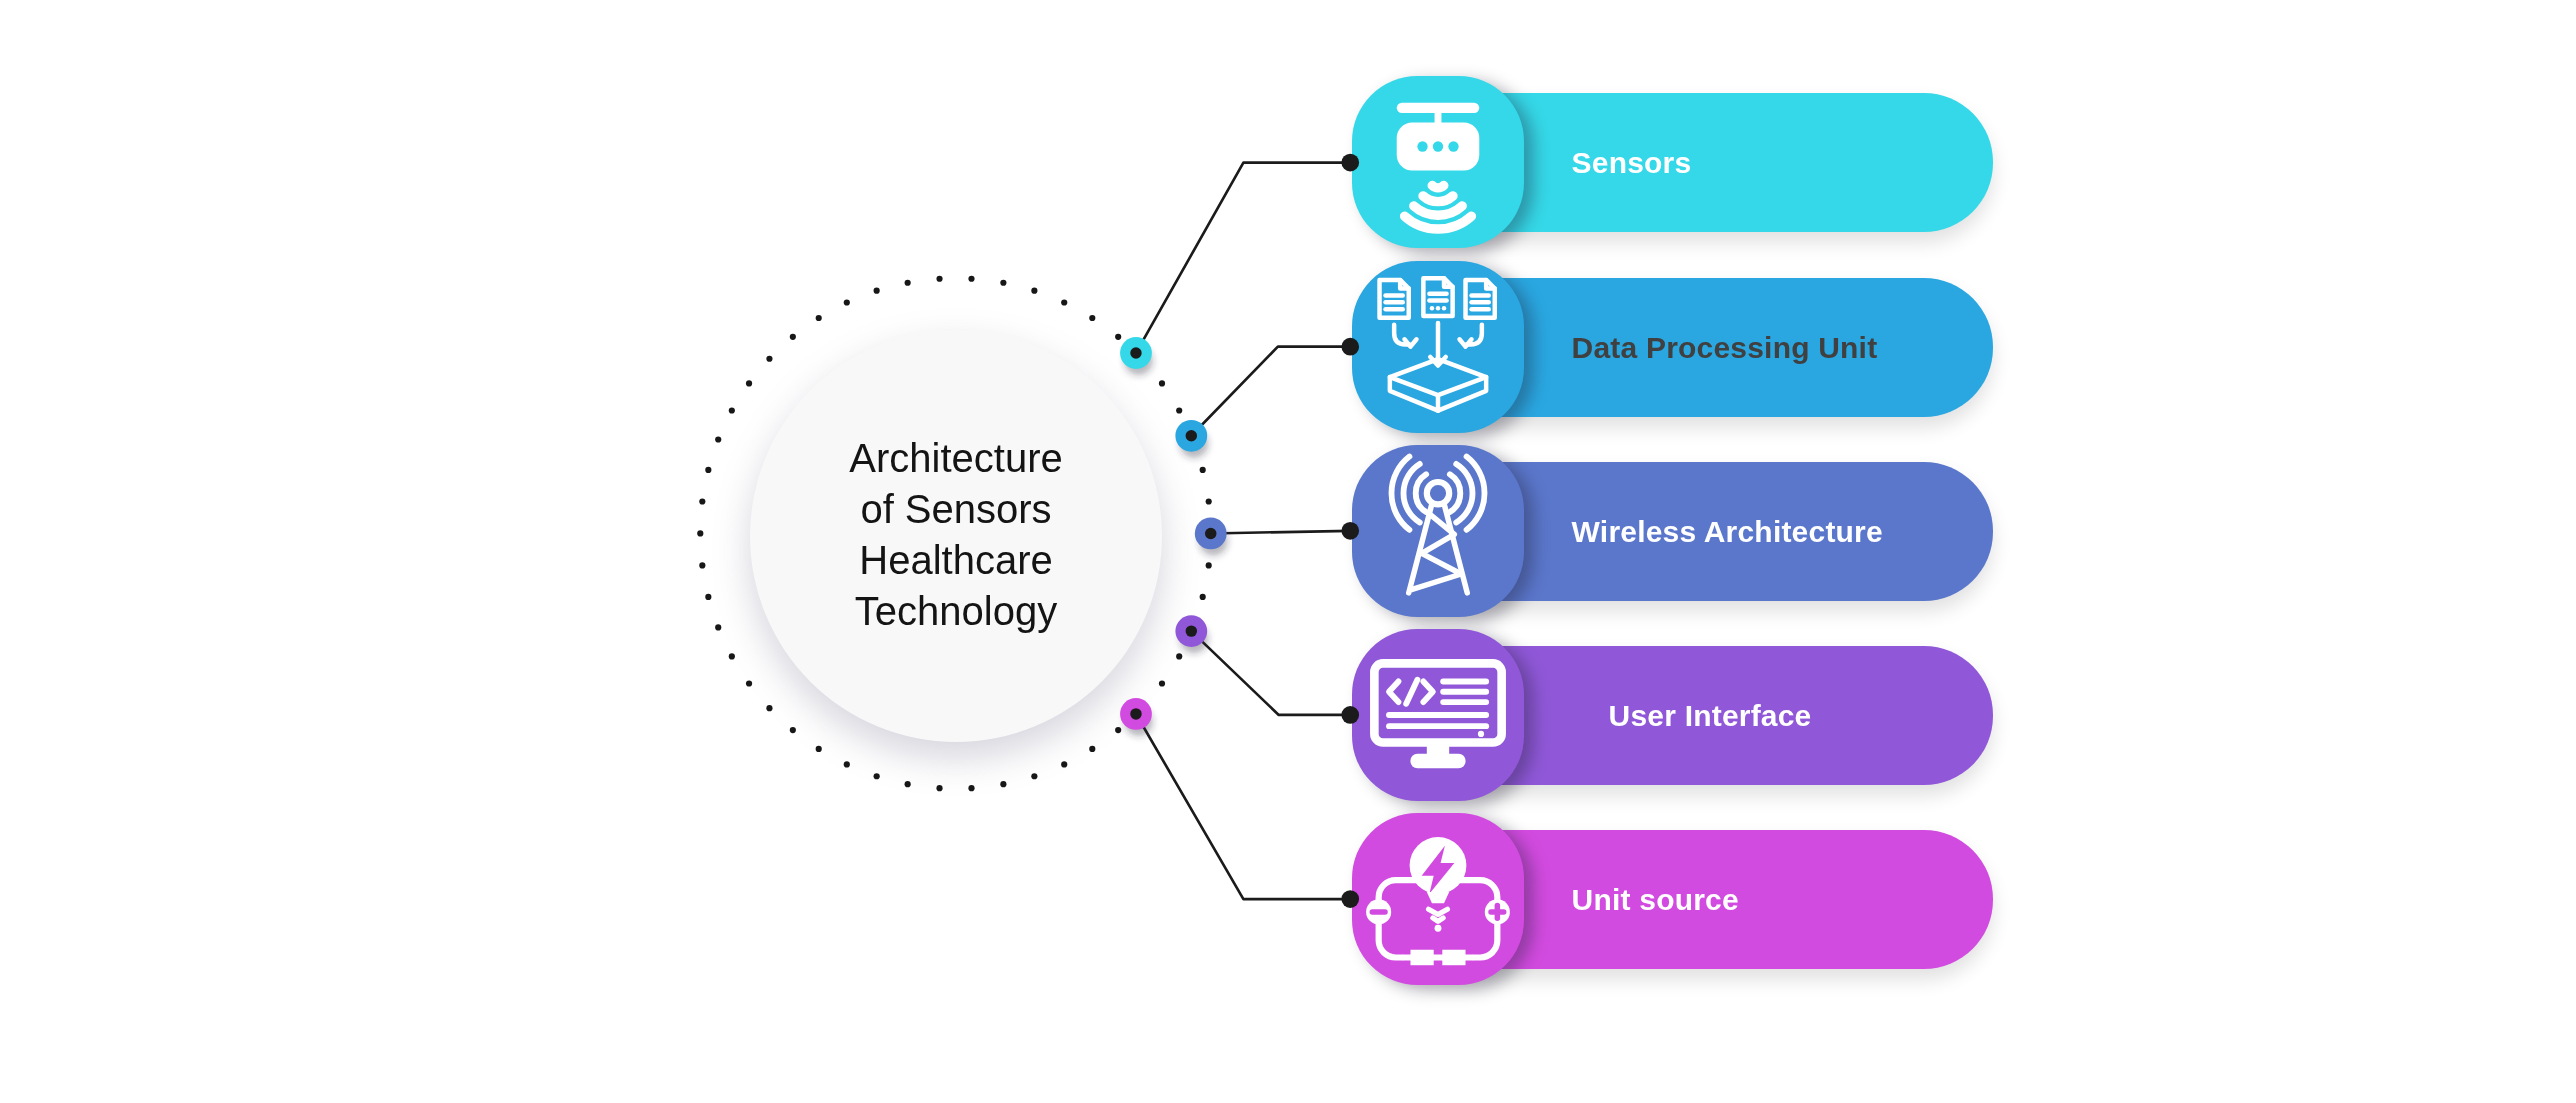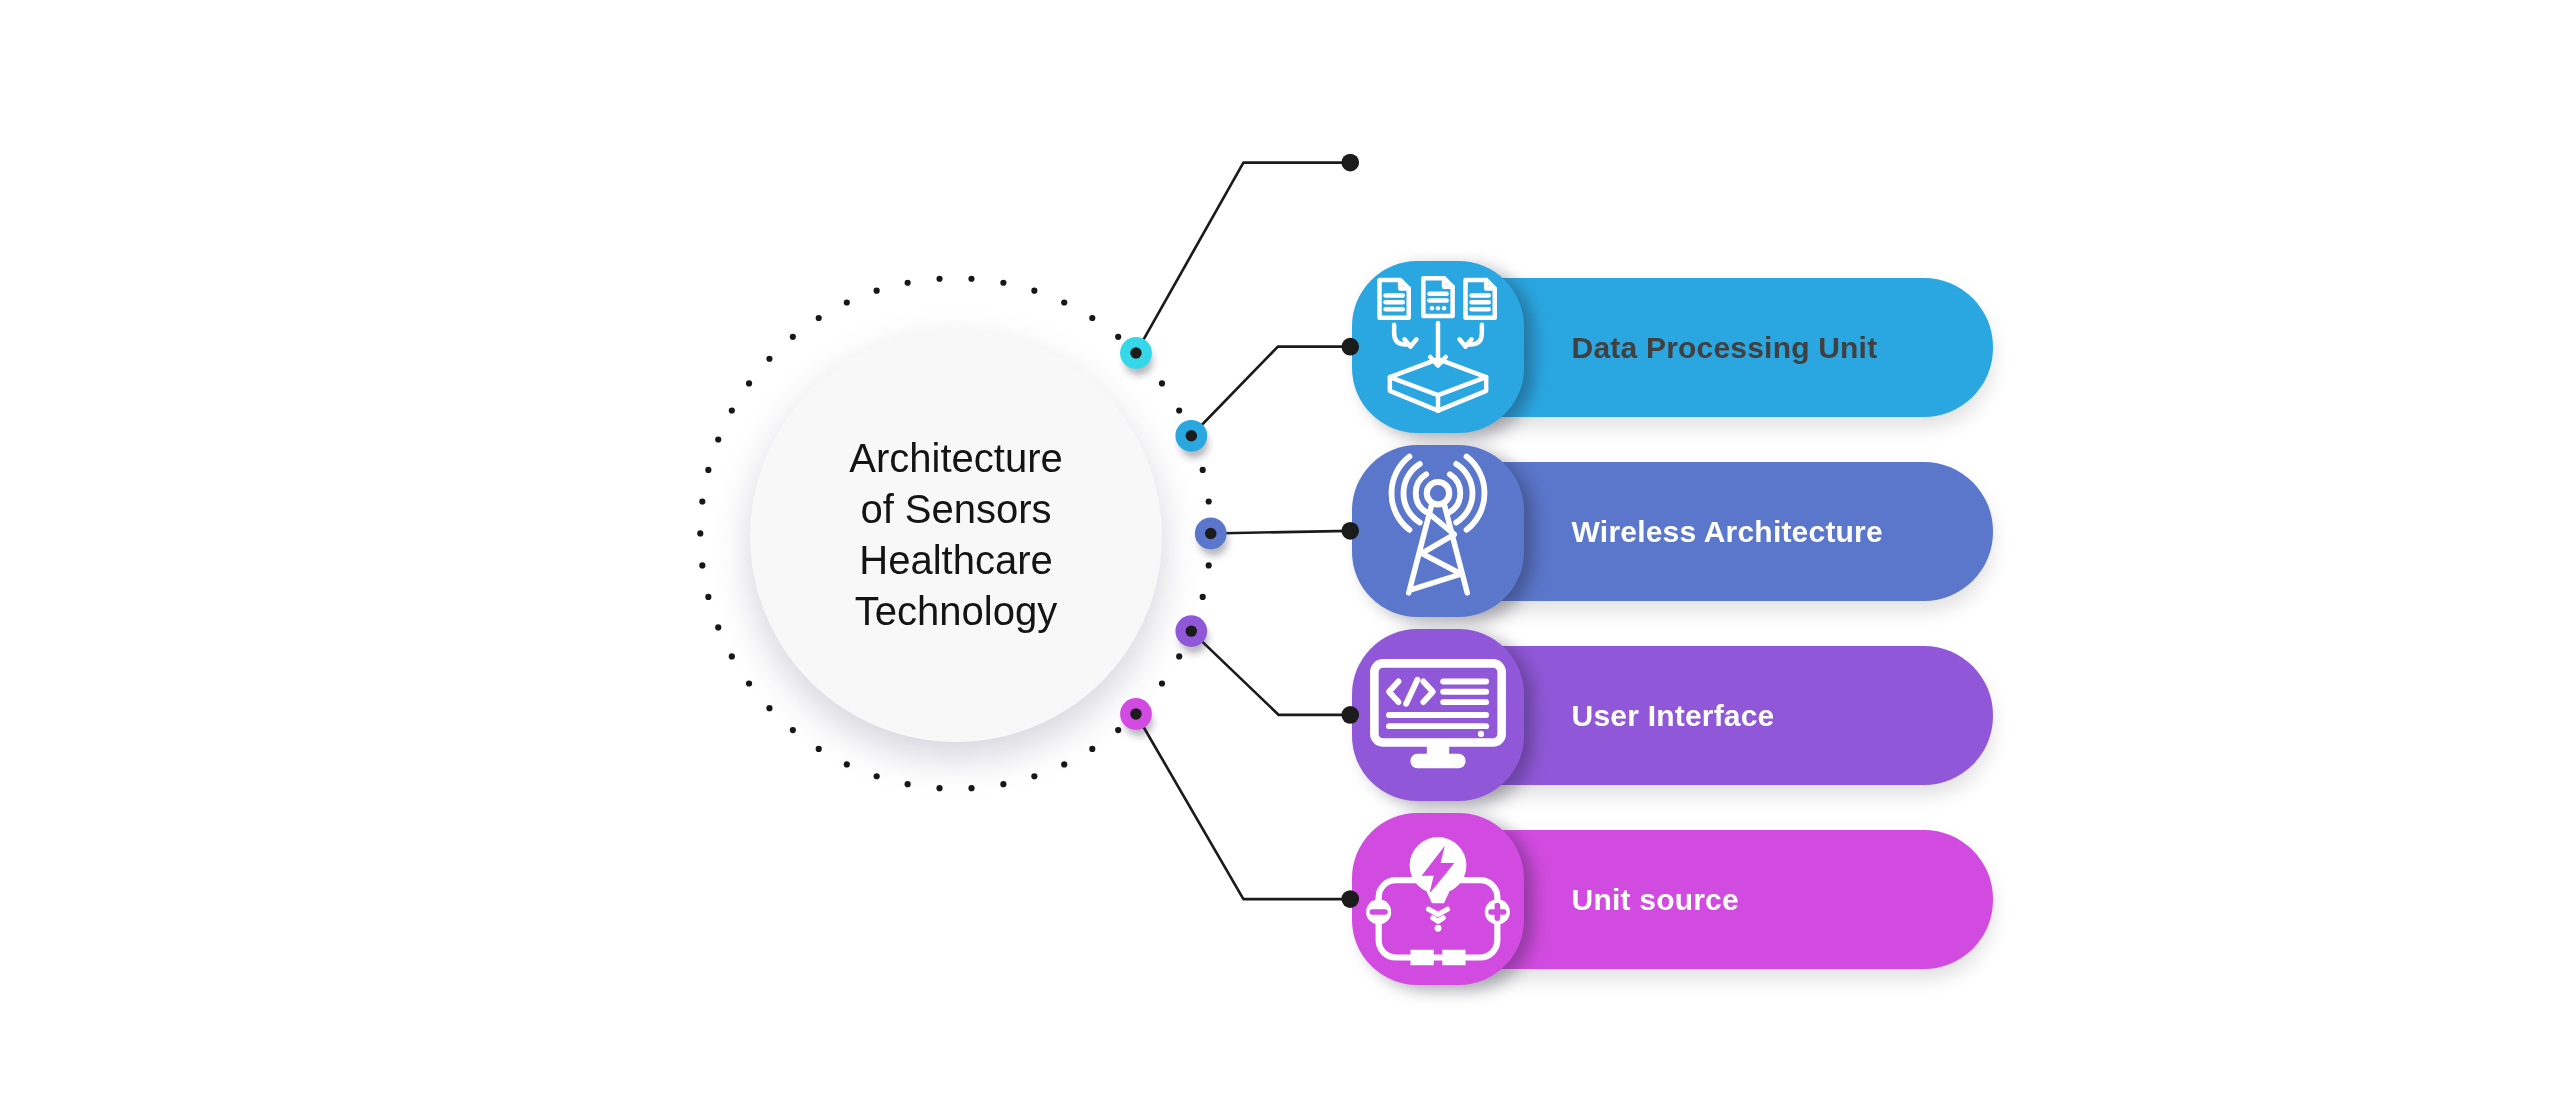--- a/index.html
+++ b/index.html
@@ -39,20 +39,41 @@
 
   <div class="center-circle" style="background: rgb(248, 248, 249);"></div>
 
   <div class="title" style="color: rgb(20, 20, 20);">
     <div>Architecture</div>
     <div>of Sensors</div>
     <div>Healthcare</div>
     <div>Technology</div>
   </div>
 
+  <div class="row" style="--c: #35D8E8; top: 76px;">
+    <div class="pill">
+      <span class="label" style="color: rgb(255, 255, 255);">Sensors</span>
+    </div>
+    <div class="icon-box">
+      <svg viewBox="0 0 100 100">
+        <line x1="29" y1="18.5" x2="71" y2="18.5" stroke="#fff" stroke-width="6" stroke-linecap="round"></line>
+        <line x1="50" y1="18.5" x2="50" y2="28" stroke="#fff" stroke-width="4"></line>
+        <rect x="26" y="27" width="48" height="28" rx="9" fill="#fff"></rect>
+        <circle cx="41" cy="41" r="3" fill="var(--c)"></circle>
+        <circle cx="50" cy="41" r="3" fill="var(--c)"></circle>
+        <circle cx="59" cy="41" r="3" fill="var(--c)"></circle>
+        <g stroke="#fff" stroke-width="5.5" fill="none" stroke-linecap="round">
+          <path d="M46.65 63.7 A5 5 0 0 0 53.35 63.7"></path>
+          <path d="M41.3 69.7 A13 13 0 0 0 58.7 69.7"></path>
+          <path d="M35.95 75.6 A21 21 0 0 0 64.05 75.6"></path>
+          <path d="M30.6 81.5 A29 29 0 0 0 69.4 81.5"></path>
+        </g>
+      </svg>
+    </div>
+  </div>
 
   <div class="row" style="--c: #2AA7E1; top: 261px;">
     <div class="pill">
       <span class="label" style="color: #404040;">Data Processing Unit</span>
     </div>
     <div class="icon-box">
       <svg viewBox="0 0 100 100">
         <g stroke="#fff" stroke-width="2.6" fill="none" stroke-linejoin="round" stroke-linecap="round">
           <path d="M16 11 h12 l5 5 v17 h-17 z"></path>
             <path d="M28 11 v5 h5"></path>
@@ -106,21 +127,21 @@
             <path d="M60.6 11 A20 20 0 0 1 60.6 45"></path>
             <path d="M66.63 6.7 A27 27 0 0 1 66.63 49.3"></path>
           </g>
         </g>
       </svg>
     </div>
   </div>
 
   <div class="row" style="--c: #9058D8; top: 629px;">
     <div class="pill">
-      <span class="label" style="color: rgb(255, 255, 255);">User Interface</span>
+      <span class="label" style="color: rgb(255, 255, 255); margin-left: 37px;">User Interface</span>
     </div>
     <div class="icon-box">
       <svg viewBox="0 0 100 100">
         <rect x="13" y="20" width="74" height="46" rx="5" fill="none" stroke="#fff" stroke-width="5"></rect>
         <g stroke="#fff" stroke-width="3.4" fill="none" stroke-linecap="round" stroke-linejoin="round">
           <path d="M27 30.5 L21.5 36.5 L27 42.5"></path>
           <path d="M31.5 43.5 L38 29.5"></path>
           <path d="M41.5 30.5 L47 36.5 L41.5 42.5"></path>
           <line x1="53" y1="30.5" x2="78" y2="30.5"></line>
           <line x1="53" y1="36.5" x2="78" y2="36.5"></line>

